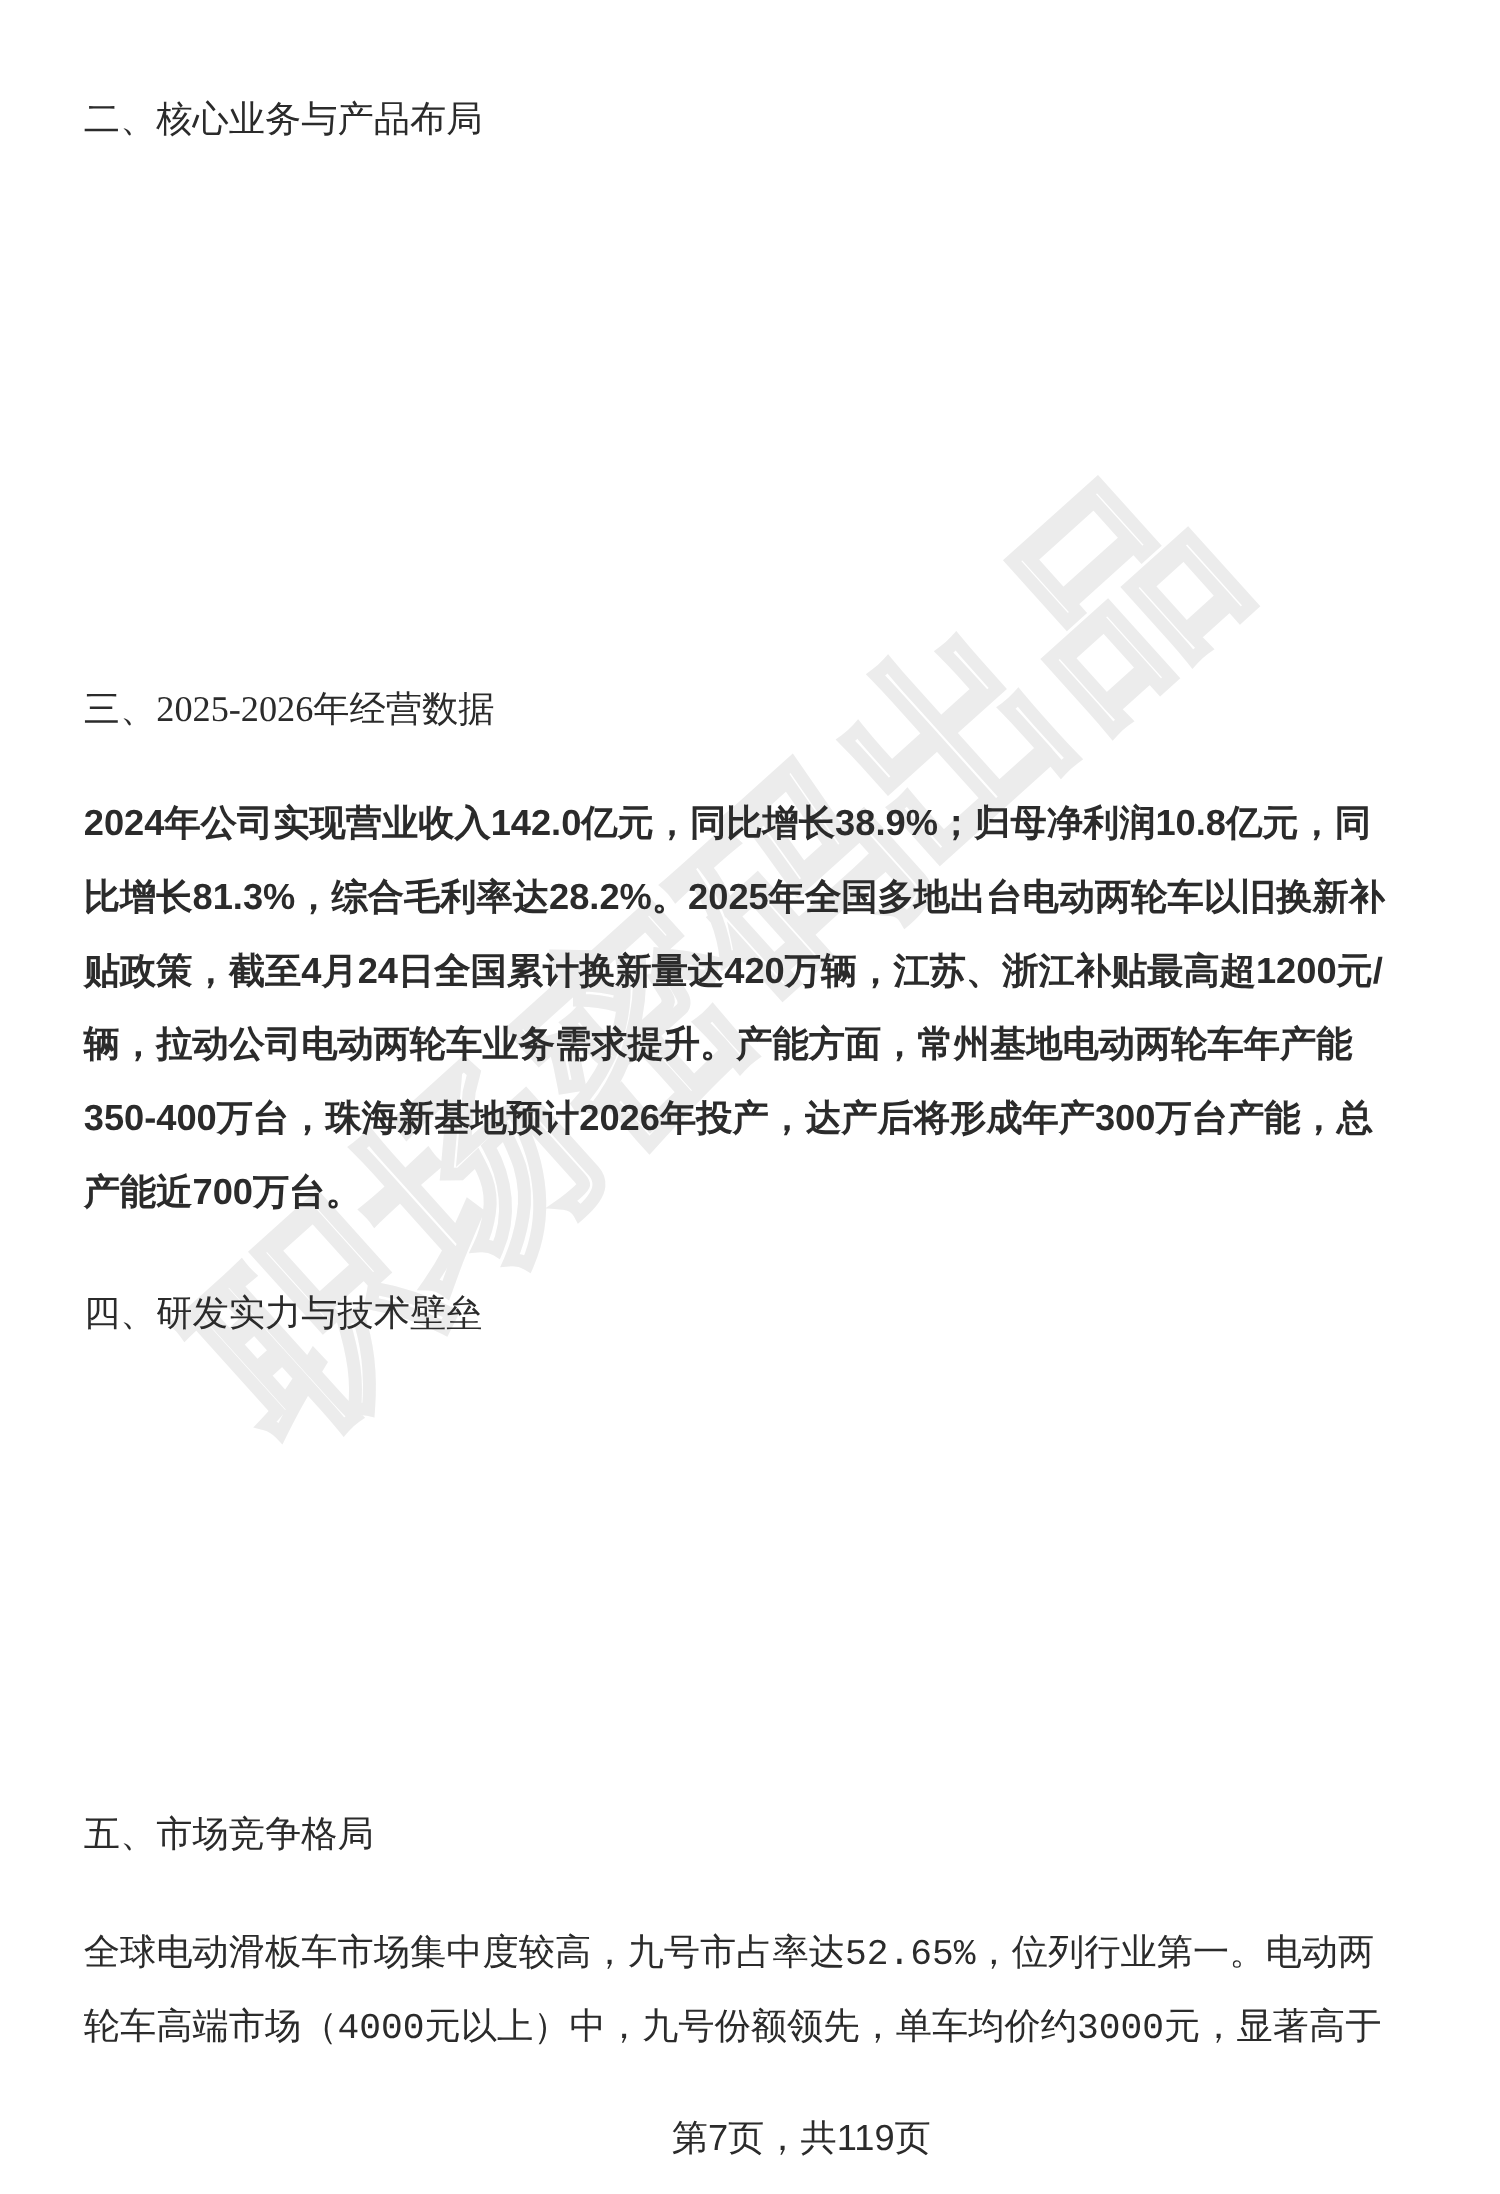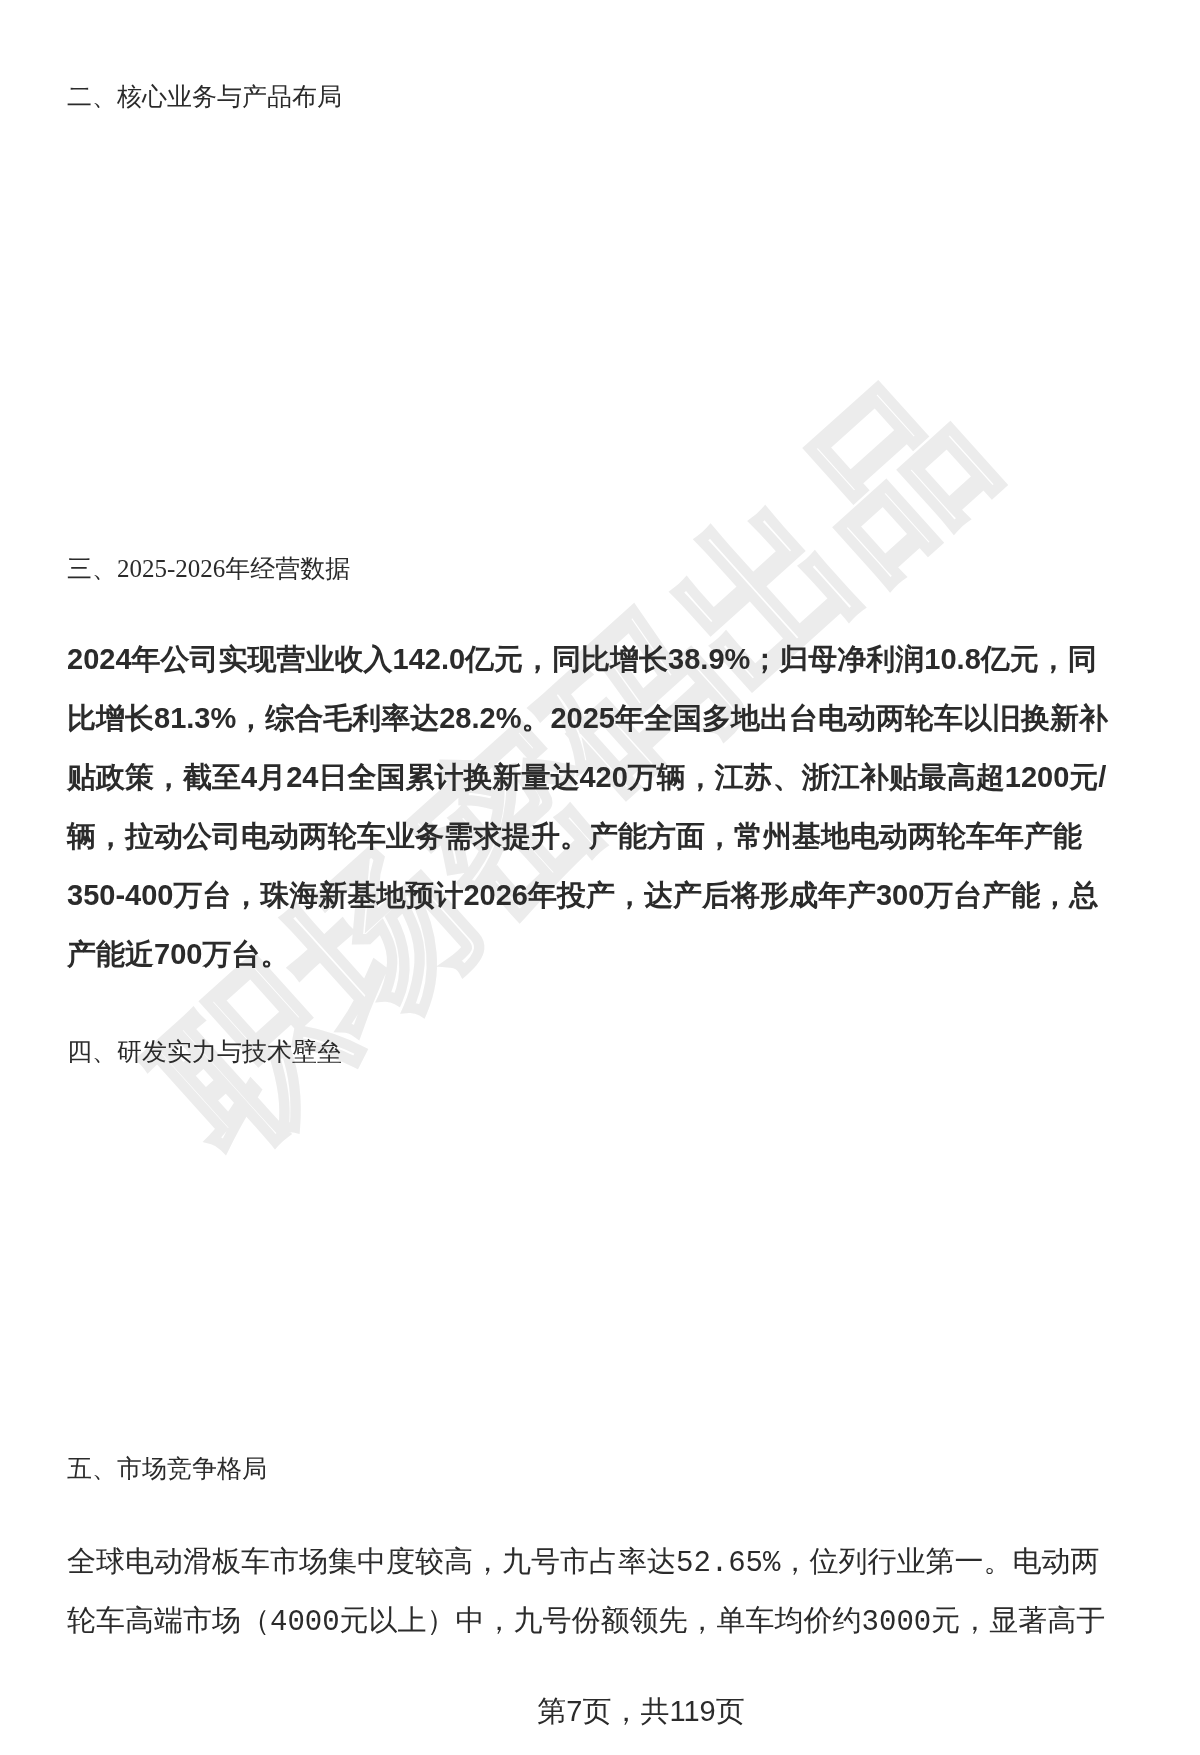--- a/index.html
+++ b/index.html
@@ -27,21 +27,21 @@
     letter-spacing: 0.02em;
     color: transparent;
     -webkit-text-stroke: 5px #ececec;
     z-index: 0;
     user-select: none;
   }
   .doc-heading {
     position: absolute;
     left: 67px;
     width: 1080px;
-    font-size: 25px;
+    font-size: 29px;
     line-height: 59px;
     white-space: pre-line;
     z-index: 1;
   }
   .doc-paragraph {
     position: absolute;
     left: 67px;
     width: 1090px;
     font-size: 29px;
     line-height: 59px;

